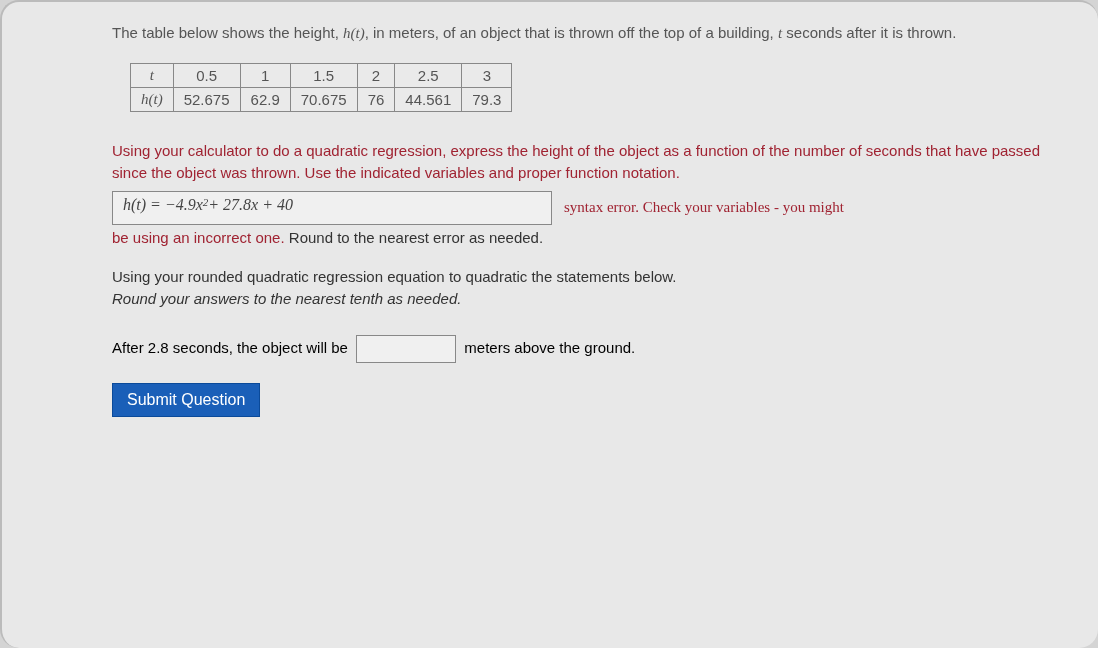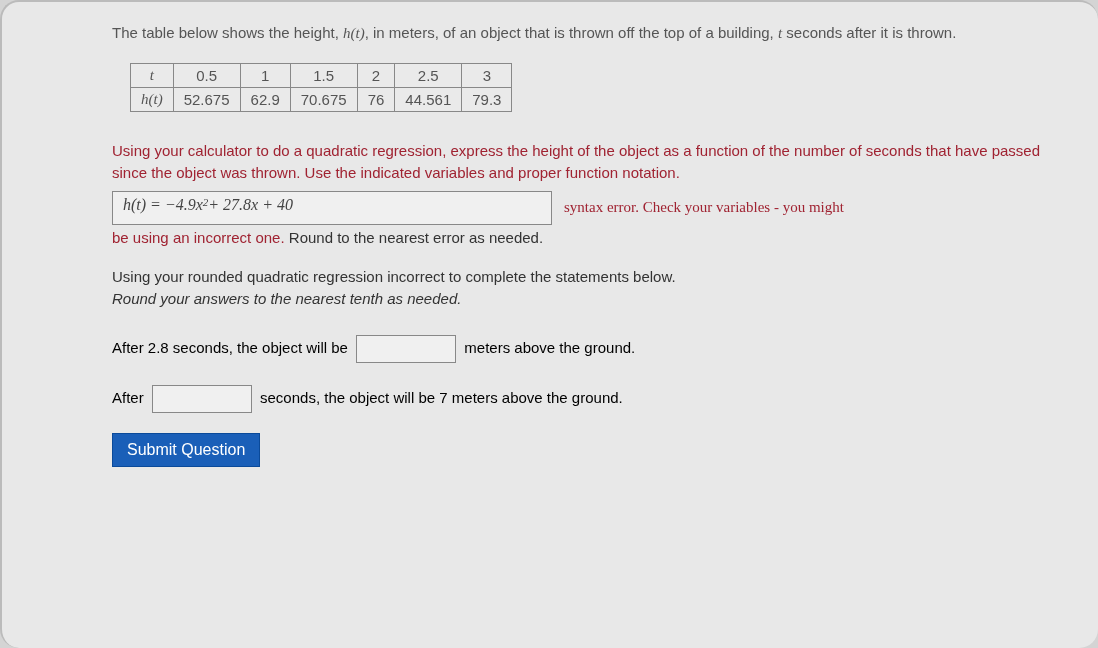--- a/index.html
+++ b/index.html
@@ -154,27 +154,24 @@
   <div class="input-row">
     <div class="math-input" id="math-input">h(t) = −4.9x<sup>2</sup> + 27.8x + 40</div>
     <span class="err">syntax error. Check your variables - you might</span>
   </div>
 
   <div class="hint">
     <span>be using an incorrect one.</span><span class="black"> Round to the nearest error as needed.</span>
   </div>
 
   <div class="section2">
-    <span>Using your rounded quadratic regression incorrect to complete the statements below.</span><br>
+    <span>Using your rounded quadratic regression equation to quadratic the statements below.</span><br>
     <span class="ital">Round your answers to the nearest tenth as needed.</span>
   </div>
 
   <div class="fill-row">
     <span>After 2.8 seconds, the object will be </span><span class="small-input"></span><span> meters above the ground.</span>
   </div>
 
-  <div class="fill-row">
-    <span>After </span><span class="small-input"></span><span> seconds, the object will be 7 meters above the ground.</span>
-  </div>
 
   <button class="submit-btn">Submit Question</button>
 
 </div>
 
 </body></html>

